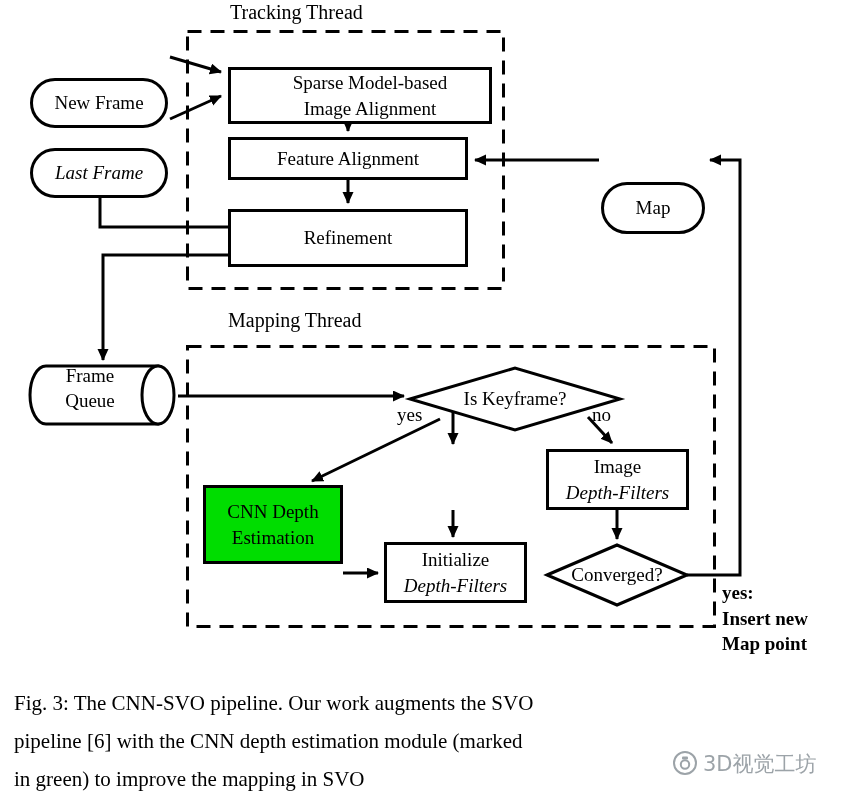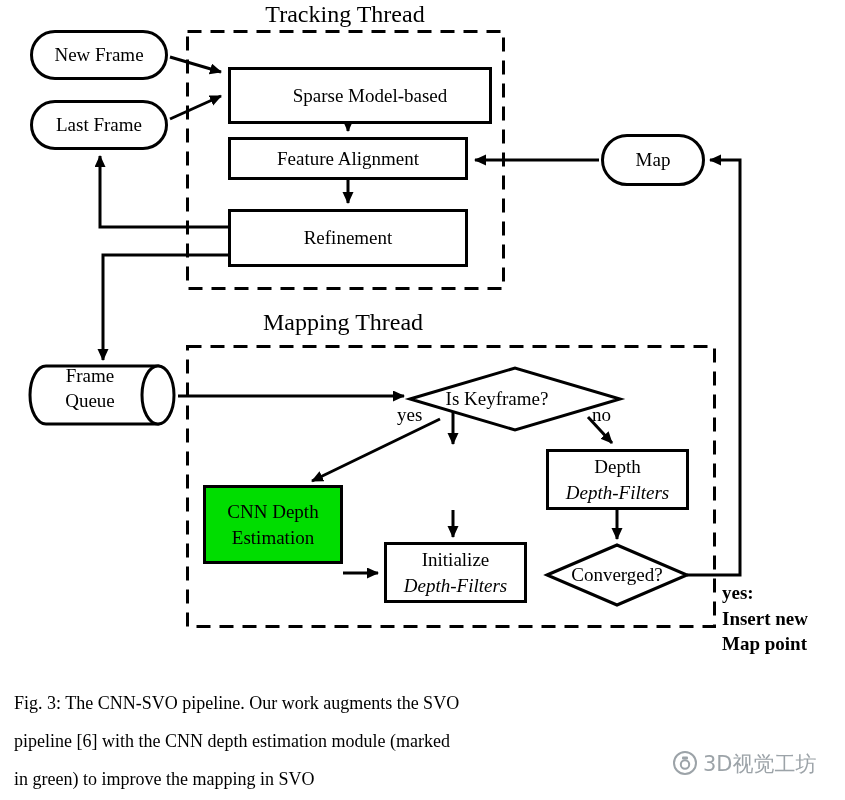--- a/index.html
+++ b/index.html
@@ -6,26 +6,26 @@
   html,body { background:#ffffff; }
   body { font-family:"Liberation Serif","DejaVu Serif",serif; color:#000; }
   .page { position:relative; width:845px; height:800px; background:#fff; overflow:hidden; }
   svg.overlay { position:absolute; left:0; top:0; }
   .node {
     position:absolute; display:flex; flex-direction:column;
     align-items:center; justify-content:center;
     border:3px solid #000; background:#fff;
     font-size:19px; line-height:1.32; text-align:center;
   }
-  .stadium { border-radius:27px; }
-  .thread-label { position:absolute; font-size:24px; text-align:center; width:230px; }
+  .stadium { border-radius:27px;margin-top:48px; }
+  .thread-label { position:absolute; font-size:20px; width:230px; }
   .free-label { position:absolute; font-size:19px; line-height:1.35; background:transparent; }
   .center-text { position:absolute; display:flex; flex-direction:column; align-items:center; justify-content:center; font-size:19px; line-height:1.3; text-align:center; }
   .it { font-style:italic; }
-  .caption { position:absolute; left:14px; top:684px; width:828px; font-size:18px; line-height:38px; }
+  .caption { position:absolute; left:14px; top:684px; width:828px; font-size:21px; line-height:38px; }
   .watermark { position:absolute; left:672px; top:750px; display:flex; gap:5px; color:#9ca3a8; font-size:21px; font-family:"DejaVu Sans","Liberation Sans",sans-serif; }
 </style>
 </head>
 <body>
 
 <div class="page">
 
   <svg class="overlay" width="845" height="800" viewBox="0 0 845 800">
     <defs>
       <marker id="arrow" markerWidth="14" markerHeight="12" refX="11" refY="5.5" orient="auto" markerUnits="userSpaceOnUse">
@@ -62,50 +62,51 @@
     <polygon points="410,399 515,368 620,399 515,430" fill="#fff" stroke="#000" stroke-width="3"></polygon>
     <polygon points="547,575 617,545 687,575 617,605" fill="#fff" stroke="#000" stroke-width="3"></polygon>
   </svg>
 
   <div class="thread-label" style="left:230px; top:1px;">Tracking Thread</div>
   <div class="thread-label" style="left:228px; top:309px;">Mapping Thread</div>
 
   <div class="node stadium" style="left:30px; top:30px; width:138px; height:50px;">
     <span>New Frame</span>
   </div>
-  <div class="node stadium" style="left:30px; top:100px; width:138px; height:50px;">
+  <div class="node stadium" style="left:30px; top:100px; width:138px; height:50px;font-style:italic;">
     <span>Last Frame</span>
   </div>
   <div class="node" style="left:228px; top:67px; width:264px; height:57px;padding-left:20px;">
     <span>Sparse Model-based</span>
+    <span>Image Alignment</span>
   </div>
   <div class="node" style="left:228px; top:137px; width:240px; height:43px;">
     <span>Feature Alignment</span>
   </div>
   <div class="node" style="left:228px; top:209px; width:240px; height:58px;">
     <span>Refinement</span>
   </div>
   <div class="node stadium" style="left:601px; top:134px; width:104px; height:52px;">
     <span>Map</span>
   </div>
 
   <div class="center-text" style="left:36px; top:367px; width:108px; height:44px;">
     <span>Frame</span>
     <span>Queue</span>
   </div>
 
-  <div class="center-text" style="left:407px; top:385px; width:180px; height:28px;">
+  <div class="center-text" style="left:425px; top:385px; width:180px; height:28px;">
     <span>Is Keyframe?</span>
   </div>
   <div class="center-text" style="left:547px; top:561px; width:140px; height:28px;">
     <span>Converged?</span>
   </div>
 
   <div class="node" style="left:546px; top:449px; width:143px; height:61px;">
-    <span>Depth</span>
+    <span>Image</span>
     <span class="it">Depth-Filters</span>
   </div>
   <div class="node" style="left: 203px; top: 485px; width: 140px; height: 79px; background: rgb(0, 221, 0);">
     <span>CNN Depth</span>
     <span>Estimation</span>
   </div>
   <div class="node" style="left:384px; top:542px; width:143px; height:61px;">
     <span>Initialize</span>
     <span class="it">Depth-Filters</span>
   </div>

